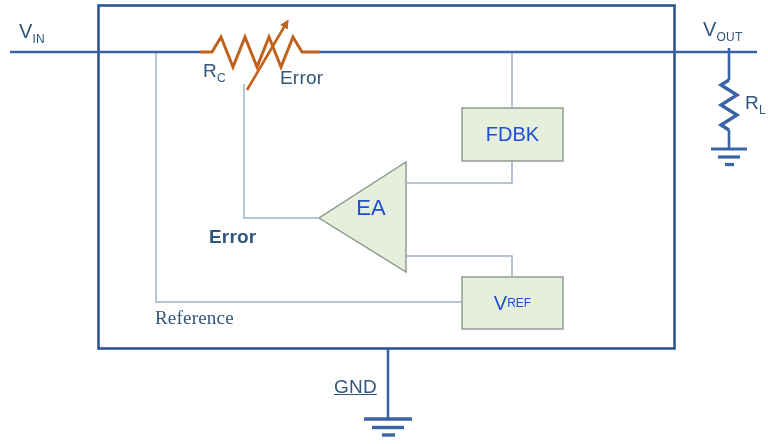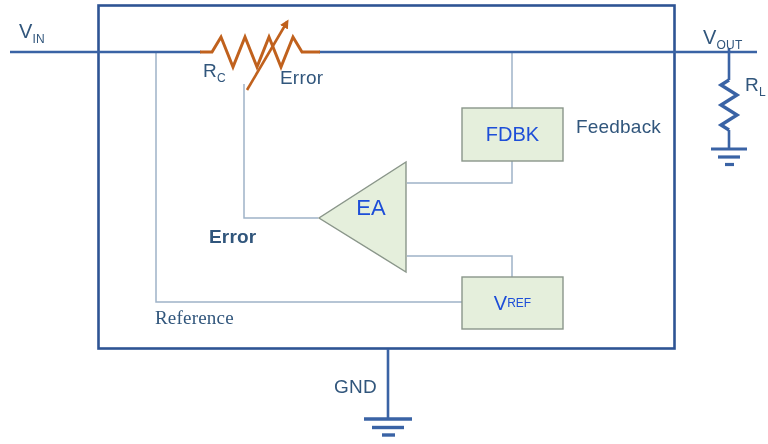--- a/index.html
+++ b/index.html
@@ -81,35 +81,34 @@
 
     <g stroke="#3a63a5">
       <line x1="364" y1="419" x2="412" y2="419" stroke-width="3.4"></line>
       <line x1="372" y1="427.5" x2="404" y2="427.5" stroke-width="3.4"></line>
       <line x1="382" y1="435" x2="395" y2="435" stroke-width="3.4"></line>
     </g>
   </svg>
 
   <div class="lbl" style="left:19px;top:20px;font-size:20px;"><span>V</span><sub>IN</sub></div>
 
-  <div class="lbl" style="left:703px;top:18px;font-size:20px;margin-top:8px;"><span>V</span><sub>OUT</sub></div>
+  <div class="lbl" style="left:703px;top:18px;font-size:20px;"><span>V</span><sub>OUT</sub></div>
 
   <div class="lbl" style="left:203px;top:61px;"><span>R</span><sub>C</sub></div>
 
-  <div class="lbl" style="left:745px;top:75px;"><span>R</span><sub>L</sub></div>
+  <div class="lbl" style="left:745px;top:93px;"><span>R</span><sub>L</sub></div>
 
   <div class="lbl" style="left:280px;top:68px;">Error</div>
 
-  <div class="lbl" style="left:576px;top:117px;">Feedback</div>
 
   <div class="lbl" style="left:209px;top:227px;font-weight:bold;">Error</div>
 
   <div class="lbl" style="left:155px;top:308px;font-family:Liberation Serif, serif;">Reference</div>
 
-  <div class="lbl" style="left:334px;top:377px;">GND</div>
+  <div class="lbl" style="left:334px;top:377px;text-decoration:underline;">GND</div>
 
   <div class="block-lbl" style="left:462px;top:108px;width:101px;height:53px;">FDBK</div>
 
   <div class="block-lbl ea-lbl" style="left:346px;top:192px;width:50px;height:32px;">EA</div>
 
   <div class="block-lbl" style="left:462px;top:277px;width:101px;height:52px;">
       <span>V</span>
       <sub>REF</sub>
     </div>
 

